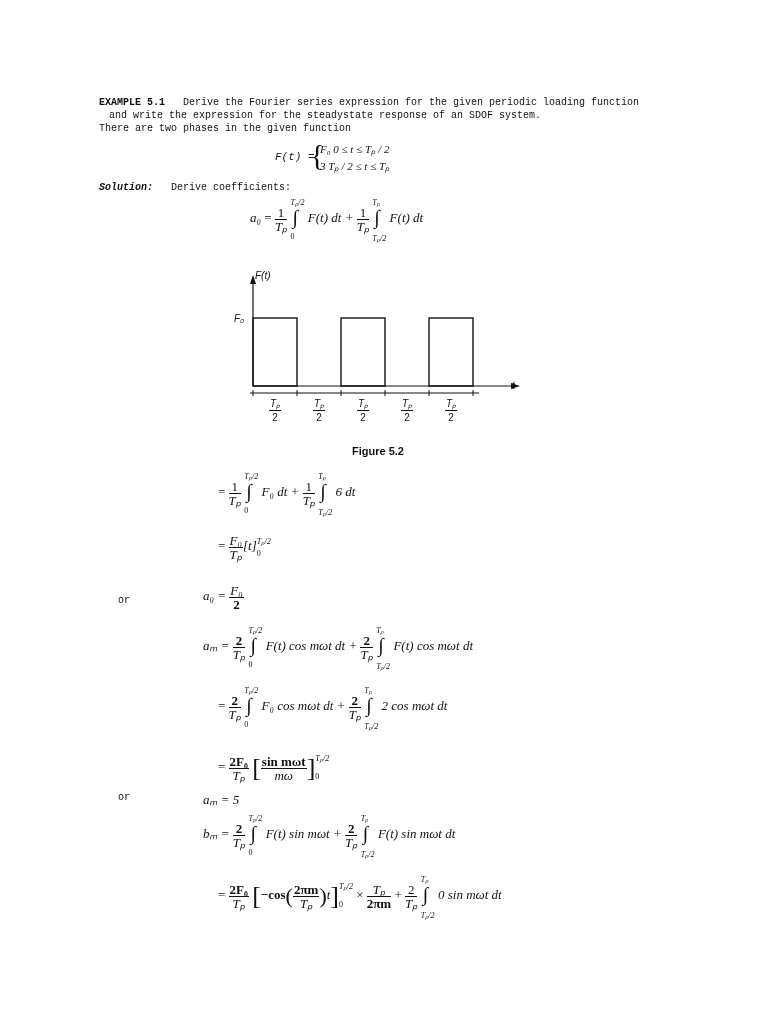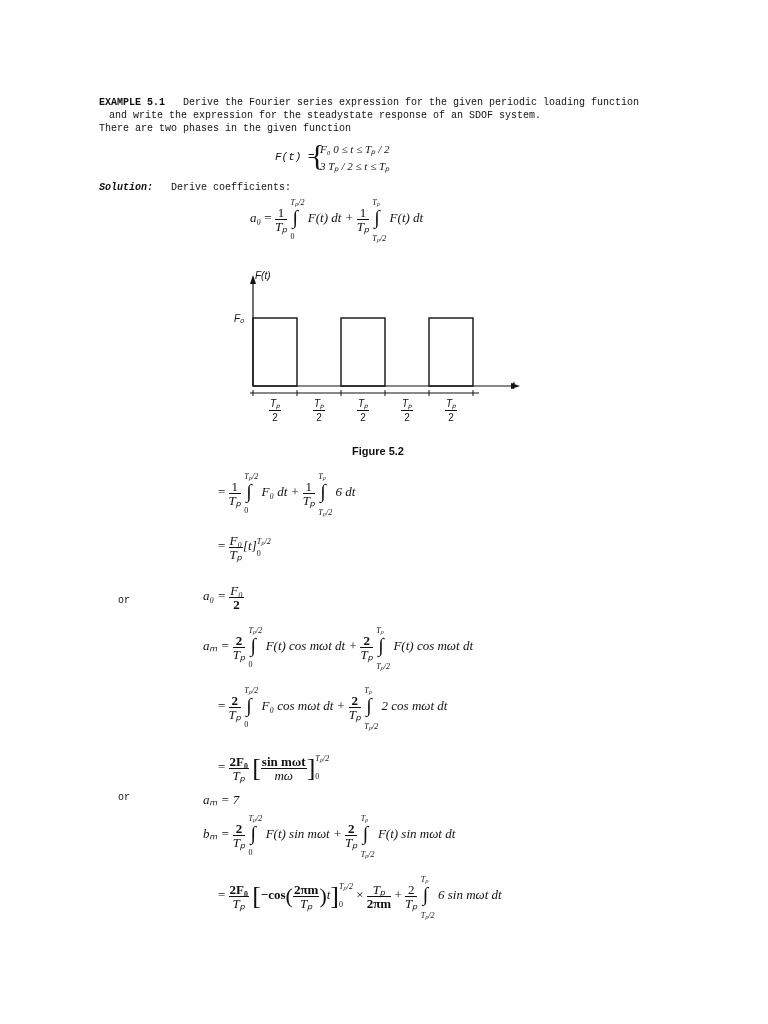--- a/index.html
+++ b/index.html
@@ -139,35 +139,35 @@
   <span class="i">2 cos mωt dt</span>
 </div>
 
 <div class="abs eq" style="left:218px;top:750px;">
   <span>=</span>
   <span class="frac"><span class="num b">2F₀</span><span class="i">Tₚ</span></span>
   <span class="brk">[</span><span class="frac"><span class="num b">sin mωt</span><span class="i">mω</span></span><span class="brk">]</span><span style="display:inline-block;vertical-align:middle;font-size:8px;line-height:18px;"><span class="i" style="display:block;">Tₚ/2</span><span style="display:block;">0</span></span>
 </div>
 
 <div class="abs p" style="left:118px;top:791px;">or</div>
-<div class="abs eq i" style="left:203px;top:790px;">aₘ = 7</div>
+<div class="abs eq i" style="left:203px;top:790px;">aₘ = 5</div>
 
 <div class="abs eq" style="left:203px;top:818px;">
   <span class="i">bₘ =</span>
   <span class="frac"><span class="num b">2</span><span class="i">Tₚ</span></span>
   <span class="intg"><span class="up">Tₚ/2</span><span class="sym">∫</span><span class="lo">0</span></span>
   <span class="i">F(t) sin mωt  +</span>
   <span class="frac"><span class="num b">2</span><span class="i">Tₚ</span></span>
   <span class="intg"><span class="up">Tₚ</span><span class="sym">∫</span><span class="lo i">Tₚ/2</span></span>
   <span class="i">F(t) sin mωt  dt</span>
 </div>
 
 <div class="abs eq" style="left:218px;top:878px;">
   <span>=</span>
   <span class="frac"><span class="num b">2F₀</span><span class="i">Tₚ</span></span>
   <span class="brk">[</span><span class="b">−cos</span><span class="brk" style="font-size:22px;">(</span><span class="frac"><span class="num b">2πm</span><span class="i">Tₚ</span></span><span class="brk" style="font-size:22px;">)</span><span class="i">t</span><span class="brk">]</span><span style="display:inline-block;vertical-align:middle;font-size:8px;line-height:18px;"><span class="i" style="display:block;">Tₚ/2</span><span style="display:block;">0</span></span>
   <span>×</span>
   <span class="frac"><span class="num i">Tₚ</span><span class="b">2πm</span></span>
   <span>+</span>
   <span class="frac"><span class="num">2</span><span class="i">Tₚ</span></span>
   <span class="intg"><span class="up">Tₚ</span><span class="sym">∫</span><span class="lo i">Tₚ/2</span></span>
-  <span class="i">6 sin mωt dt</span>
+  <span class="i">0 sin mωt dt</span>
 </div>
 
 </body></html>

